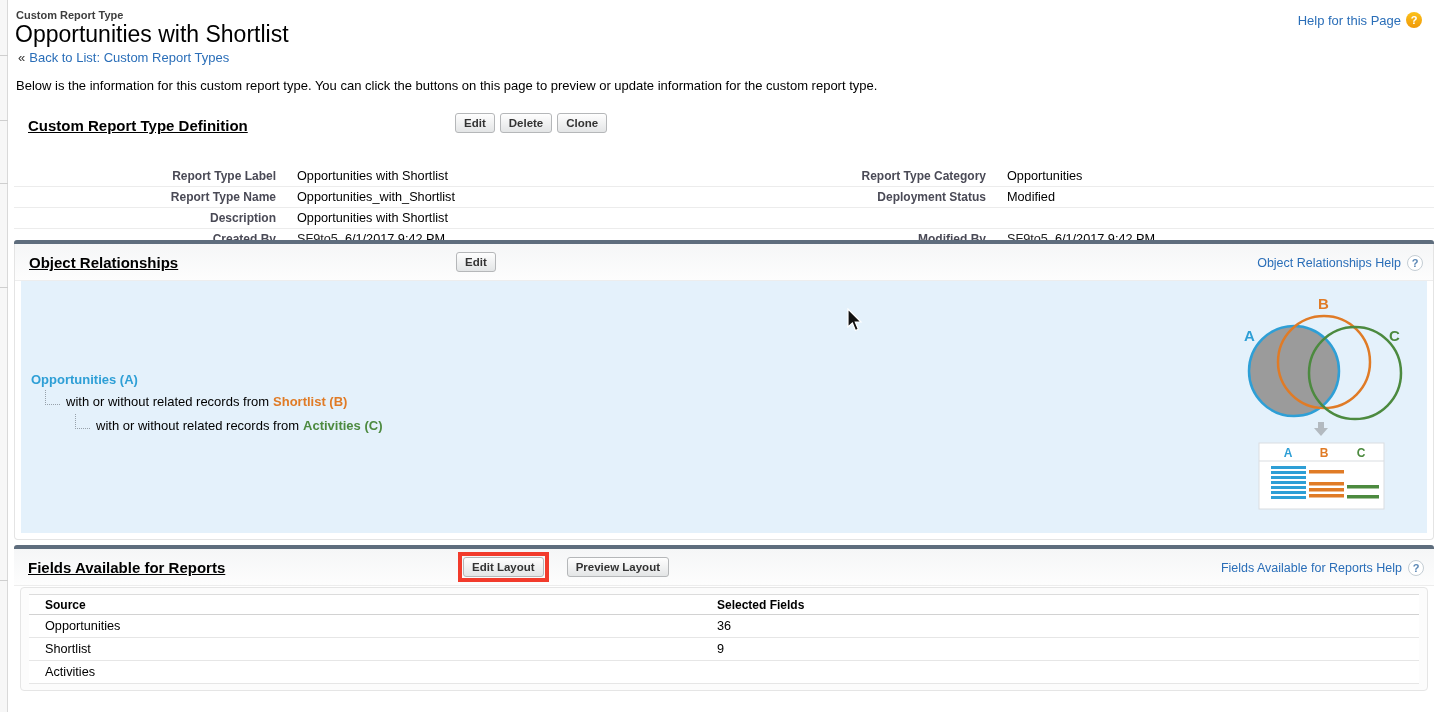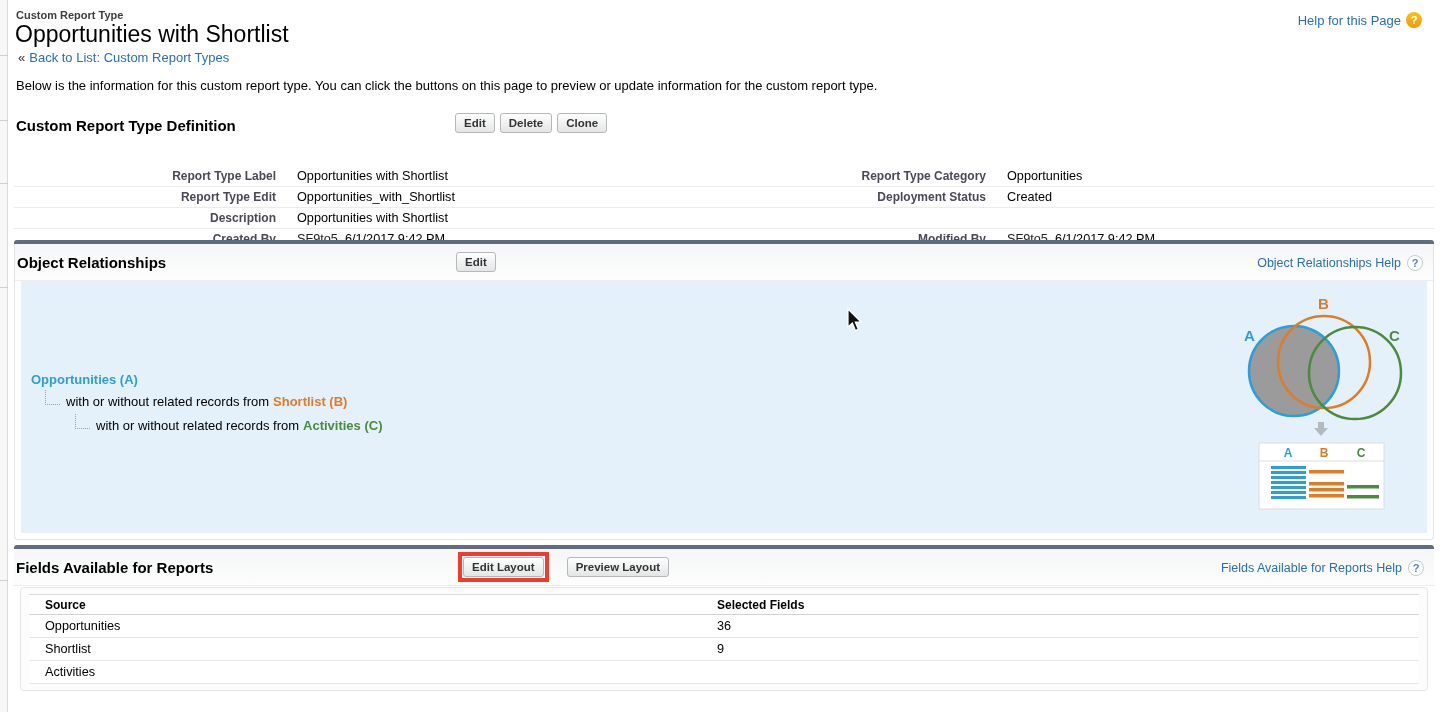--- a/index.html
+++ b/index.html
@@ -21,21 +21,21 @@
   .back-row .laquo { color:#333; margin-right:4px; }
   .help-top { position:absolute; right:22px; top:12px; font-size:13px; display:flex; align-items:center; gap:5px; }
   .help-orange { display:inline-flex; width:16px; height:16px; border-radius:50%;
     background:linear-gradient(#fcc21b,#ef9808); color:#fff; font-size:11px; font-weight:bold;
     align-items:center; justify-content:center; }
   .intro { position:absolute; left:16px; top:78px; font-size:13px; color:#000; }
 
   
   .sec { position:absolute; left:14px; right:10px; }
   .sec-titlebar { position:relative; height:30px; }
-  .sec-title { position:absolute; left:2px; top:7px; font-size:15px; font-weight:bold; color:#000; }
+  .sec-title { position:absolute; left:14px; top:7px; font-size:15px; font-weight:bold; color:#000;text-decoration:underline; }
   .btn-row { position:absolute; left:441px; top:3px; display:flex; gap:5px; align-items:center; }
   .btn { font-size:11.5px; font-weight:bold; color:#333; padding:3px 8px;
     background:linear-gradient(#fefefe,#e3e5e6); border:1px solid #b5b7b9; border-radius:3px;
     cursor:pointer; white-space:nowrap; }
   .topbar { height:4px; background:#5e6d7d; border-radius:3px 3px 0 0; }
   .band { position:relative; height:37px; background:linear-gradient(#f5f6f7,#fdfdfd);
     border-bottom:1px solid #ededed; }
   .band .sec-title { top:10px; }
   .band .btn-row { top:8px; }
   .band-help { position:absolute; right:10px; top:11px; font-size:12.5px; display:flex; align-items:center; gap:6px; }
@@ -116,24 +116,24 @@
       </span>
     </div>
     <div class="detail">
       <div class="detail-row">
         <span class="dlabel">Report Type Label</span>
         <span class="dvalue">Opportunities with Shortlist</span>
         <span class="dlabel">Report Type Category</span>
         <span class="dvalue">Opportunities</span>
       </div>
       <div class="detail-row">
-        <span class="dlabel">Report Type Edit</span>
+        <span class="dlabel">Report Type Name</span>
         <span class="dvalue">Opportunities_with_Shortlist</span>
         <span class="dlabel">Deployment Status</span>
-        <span class="dvalue">Created</span>
+        <span class="dvalue">Modified</span>
       </div>
       <div class="detail-row">
         <span class="dlabel">Description</span>
         <span class="dvalue">Opportunities with Shortlist</span>
         <span class="dlabel"></span>
         <span class="dvalue"></span>
       </div>
       <div class="detail-row last">
         <span class="dlabel">Created By</span>
         <span class="dvalue"><a href="#" class="ulink">SF9to5</a><span>, 6/1/2017 9:42 PM</span></span>

